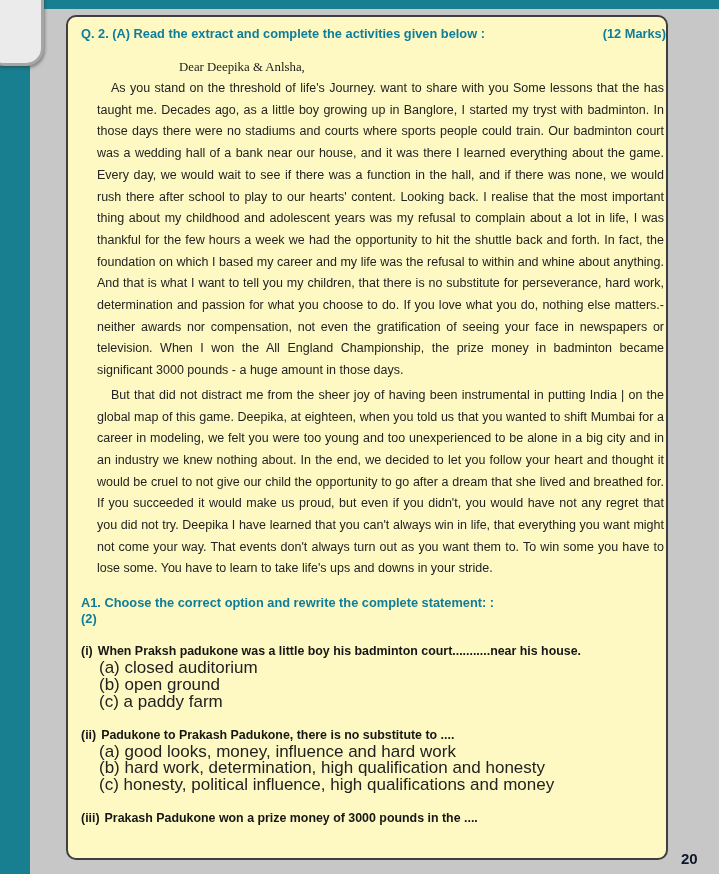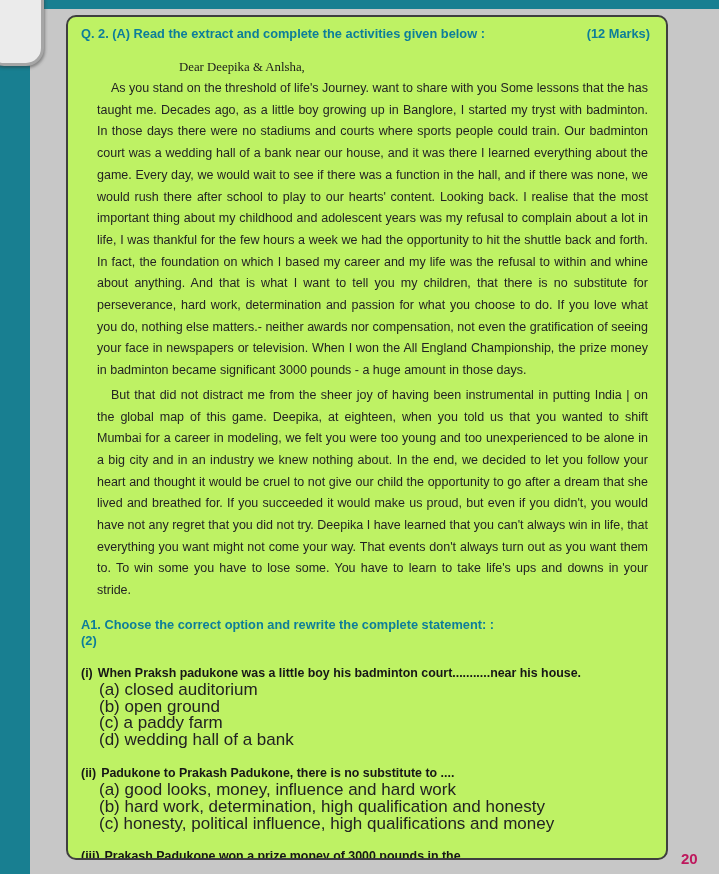--- a/index.html
+++ b/index.html
@@ -31,24 +31,24 @@
     position: absolute; left: -14px; top: -18px;
     width: 58px; height: 84px;
     background: #ebebeb;
     border: 3px solid #a6a6a6;
     border-radius: 18px;
     box-shadow: 1px 2px 3px rgba(50,50,50,0.45);
   }
   .sheet {
     position: absolute; left: 66px; top: 15px;
     width: 602px; height: 845px;
-    background: #bef264;
+    background: #fef9c3;
     border: 2px solid #3f3f3f;
     border-radius: 10px;
-    padding: 9px 16px 4px 13px;
+    padding: 9px 0 4px 13px;
     overflow: hidden;
   }
   .q-header {
     display: flex;
     justify-content: space-between;
     align-items: baseline;
     font-weight: bold;
     color: var(--heading);
     font-size: 12.8px;
     line-height: 16px;
@@ -94,21 +94,21 @@
     font-size: 17px;
     line-height: 16.8px;
     color: #222;
     font-weight: normal;
   }
   .page-number {
     position: absolute;
     left: 681px; top: 850px;
     font-size: 15px;
     font-weight: bold;
-    color: #be185d;
+    color: #0f172a;
   }
 </style>
 </head>
 <body>
 
 <div class="strip-left"></div>
 <div class="strip-top"></div>
 <div class="corner-tab"></div>
 
 <div class="sheet">
@@ -129,21 +129,20 @@
   </div>
 
   <div class="mcq-block">
     <div class="q-line">
       <span class="q-label">(i)</span><span>When Praksh padukone was a little boy his badminton court...........near his house.</span>
     </div>
     <div class="options">
       <div class="option">(a) closed auditorium</div>
       <div class="option">(b) open ground</div>
       <div class="option">(c) a paddy farm</div>
-      <div class="option">(d) wedding hall of a bank</div>
     </div>
   </div>
 
   <div class="mcq-block">
     <div class="q-line">
       <span class="q-label">(ii)</span><span>Padukone to Prakash Padukone, there is no substitute to ....</span>
     </div>
     <div class="options">
       <div class="option">(a) good looks, money, influence and hard work</div>
       <div class="option">(b) hard work, determination, high qualification and honesty</div>

